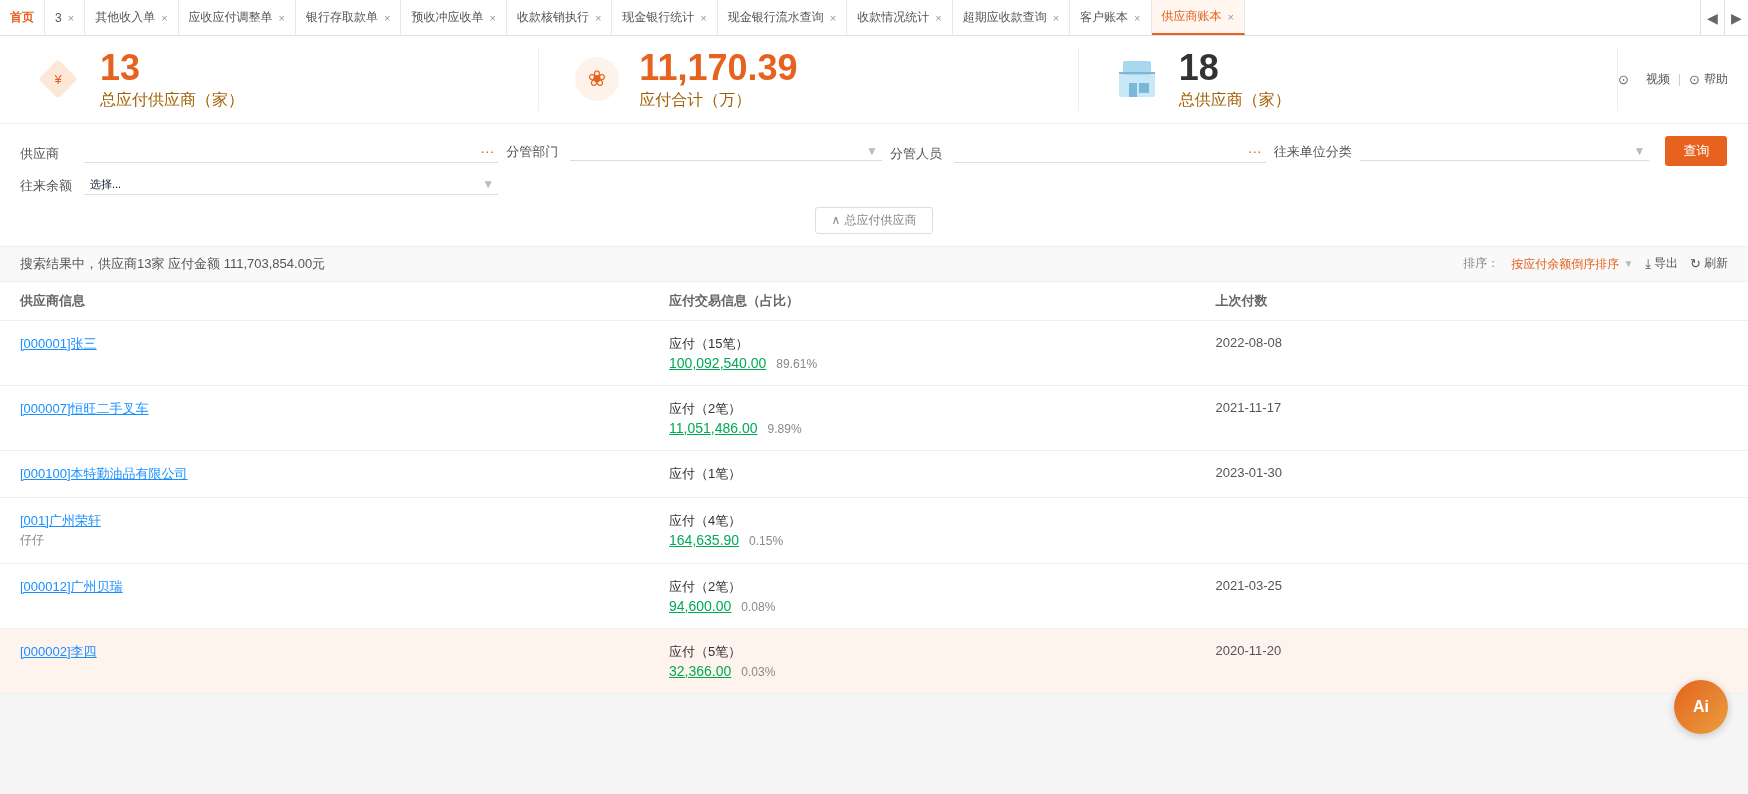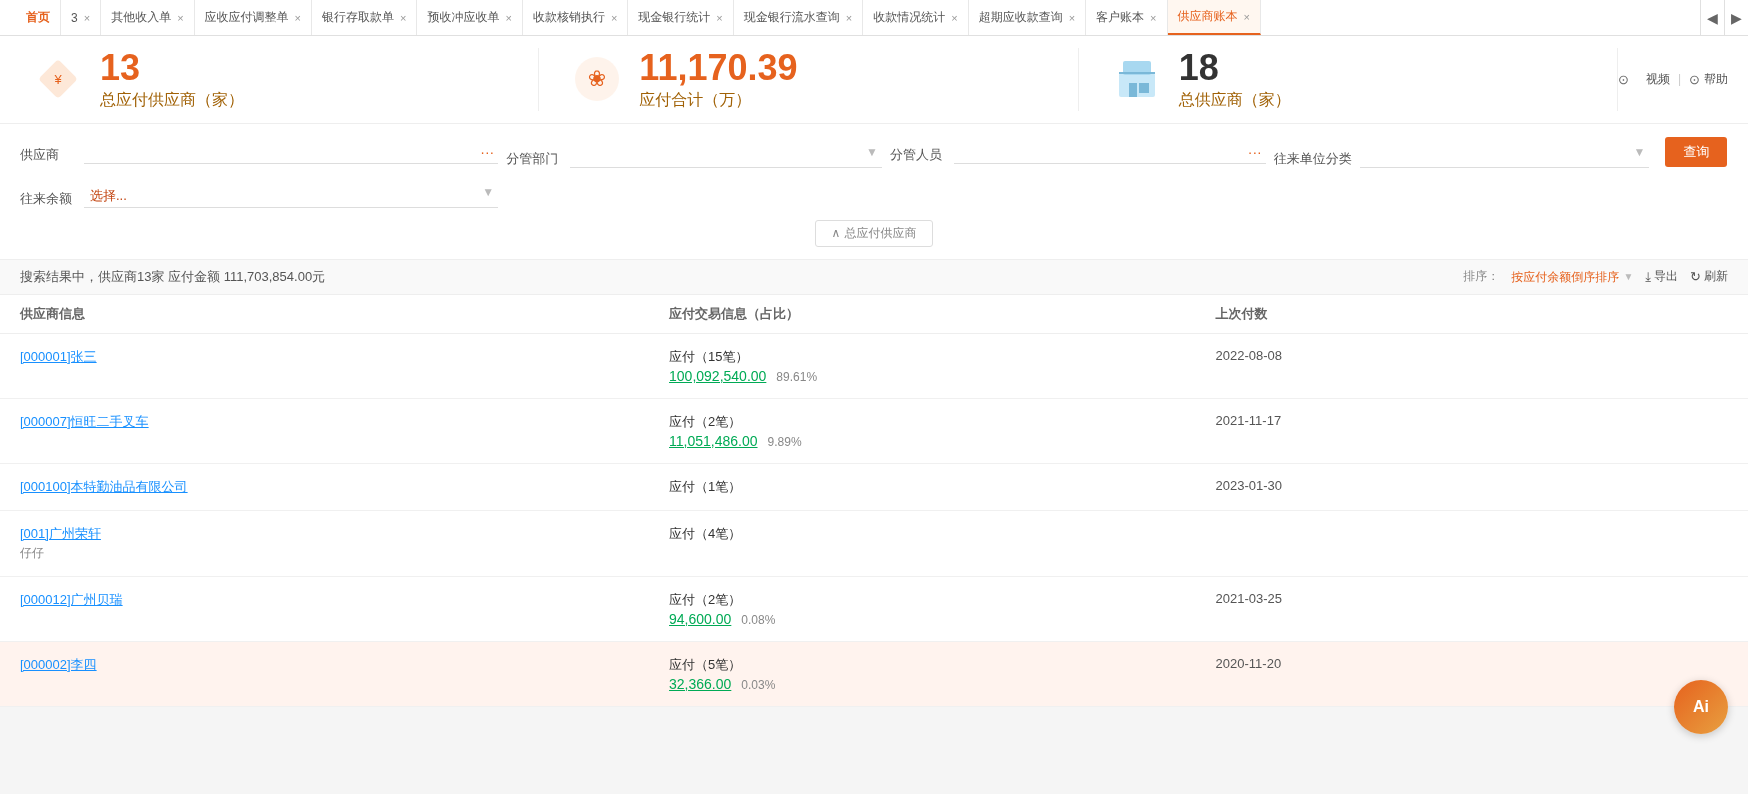--- a/index.html
+++ b/index.html
@@ -30,21 +30,21 @@
     .nav-tab .close-x {
       margin-left: 6px;
       color: #999;
       font-size: 11px;
     }
     .nav-tab.active {
       background: #fff7f0;
       color: #e6621e;
       border-bottom: 2px solid #e6621e;
     }
-    .nav-home { color: #e6621e; font-weight: bold; margin-left: 16px; }
+    .nav-home { color: #e6621e; font-weight: bold; }
     .nav-arrows {
       display: flex;
       align-items: center;
       margin-left: auto;
       flex-shrink: 0;
     }
     .nav-arrow-btn {
       width: 24px;
       height: 36px;
       display: flex;
@@ -160,27 +160,26 @@
     }
     .filter-select-wrap {
       flex: 1;
       position: relative;
     }
     .filter-select {
       width: 100%;
       border: none;
       border-bottom: 1px solid #ddd;
       padding: 4px 24px 4px 6px;
-      font-size: 13px;
-      color: #c2410c;
+      font-size: 11px;
+      color: #0f172a;
       background: transparent;
       appearance: none;
       outline: none;
       cursor: pointer;
-      margin-top: 8px;
     }
     .filter-chevron {
       position: absolute;
       right: 4px;
       top: 50%;
       transform: translateY(-50%);
       color: #bbb;
       font-size: 12px;
       pointer-events: none;
     }
@@ -608,20 +607,24 @@
       <div class="col-extra"></div>
     </div>
 
     <div class="table-row-wrap">
       <div class="col-supplier-info">
         <span class="supplier-name-link">[001]广州荣轩</span>
         <div class="supplier-contact">仔仔</div>
       </div>
       <div class="col-transaction-info">
         <div class="transaction-label">应付（4笔）</div>
+        <div class="transaction-row">
+          <span class="transaction-amount">164,635.90</span>
+          <span class="transaction-percent">0.15%</span>
+        </div>
       </div>
       <div class="col-last-payment">
         <span class="last-payment-date"></span>
       </div>
       <div class="col-extra"></div>
     </div>
 
     <div class="table-row-wrap">
       <div class="col-supplier-info">
         <span class="supplier-name-link">[000012]广州贝瑞</span>

